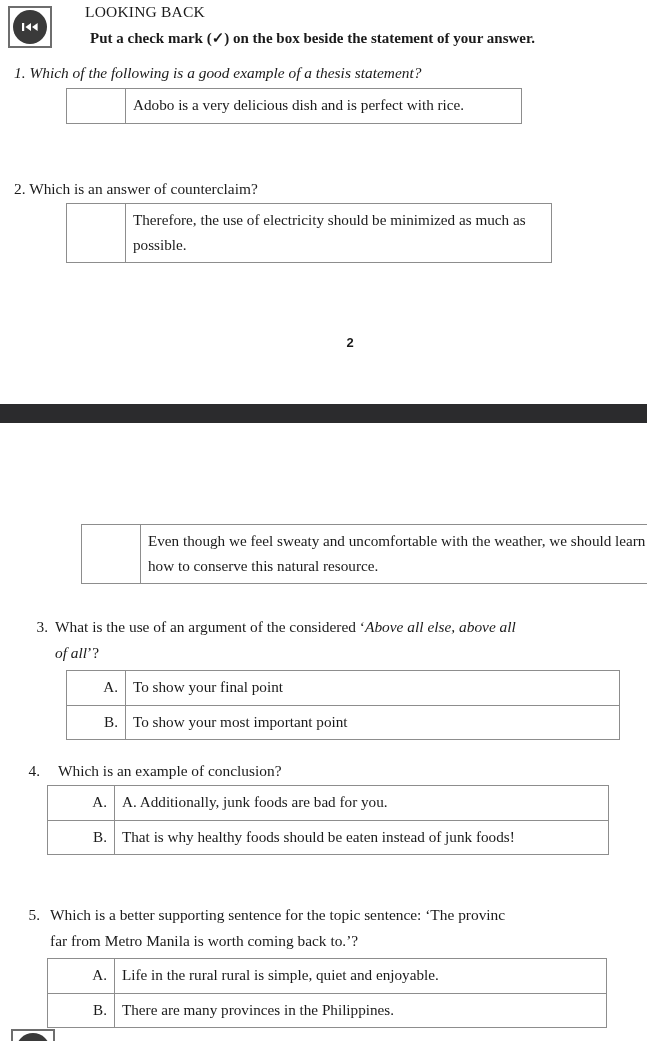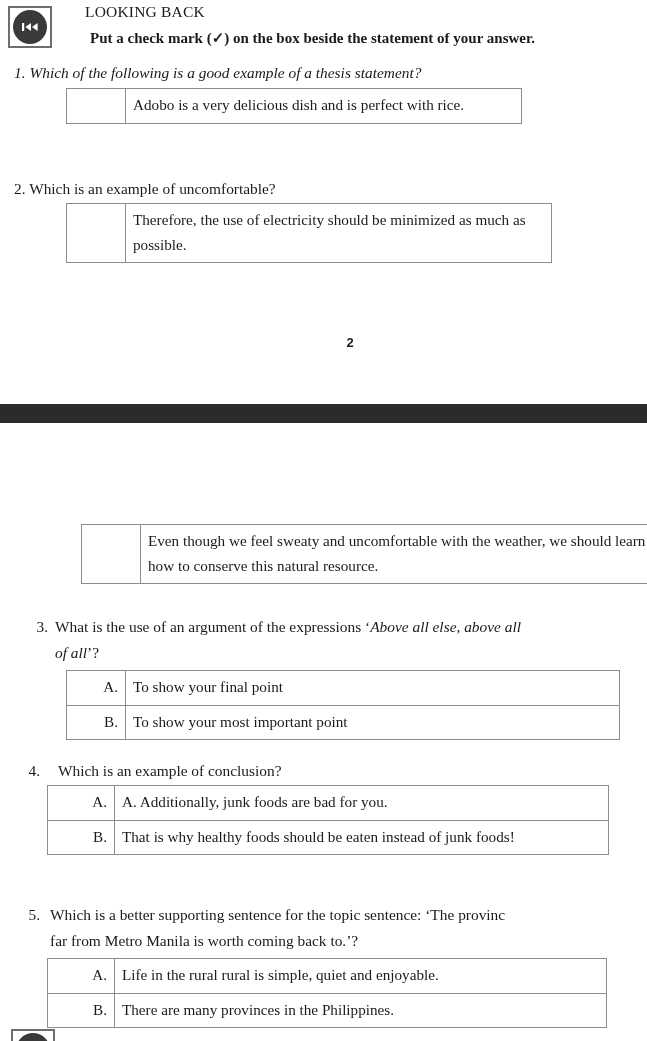--- a/index.html
+++ b/index.html
@@ -186,21 +186,21 @@
     <tbody>
         <tr>
       <td class="checkcell" style="width:44px;"></td>
       <td>Adobo is a very delicious dish and is perfect with rice.</td>
     </tr>
   </tbody>
     </table>
 
   <div class="q-text" style="left:14px; top:177px;">
     <span class="q-num">2.</span>
-    <span>Which is an example of uncomfortable?</span>
+    <span>Which is an answer of counterclaim?</span>
   </div>
 
   <table class="opt-table" style="left:66px; top:203px; width:486px;">
     <tbody>
         <tr>
       <td class="checkcell" style="width:44px;"></td>
       <td>Therefore, the use of electricity should be minimized as much as possible.</td>
     </tr>
   </tbody>
     </table>
@@ -215,21 +215,21 @@
       <td class="checkcell" style="width:44px;"></td>
       <td>Even though we feel sweaty and uncomfortable with the weather, we should learn how to conserve this natural resource.</td>
     </tr>
   </tbody>
     </table>
 
   <div class="q-block" style="left:22px; top:614px; width:630px;">
     <span class="q-label">3.</span>
     <div class="q-body">
       <div style="white-space:nowrap;">
-        <span>What is the use of an argument of the expressions ‘</span><span class="q-italic">Above all else, above all</span>
+        <span>What is the use of an argument of the considered ‘</span><span class="q-italic">Above all else, above all</span>
       </div>
       <div style="white-space:nowrap;">
         <span class="q-italic">of all</span><span>’?</span>
       </div>
     </div>
   </div>
 
   <table class="opt-table" style="left:66px; top:670px; width:554px;">
     <tbody>
         <tr>

